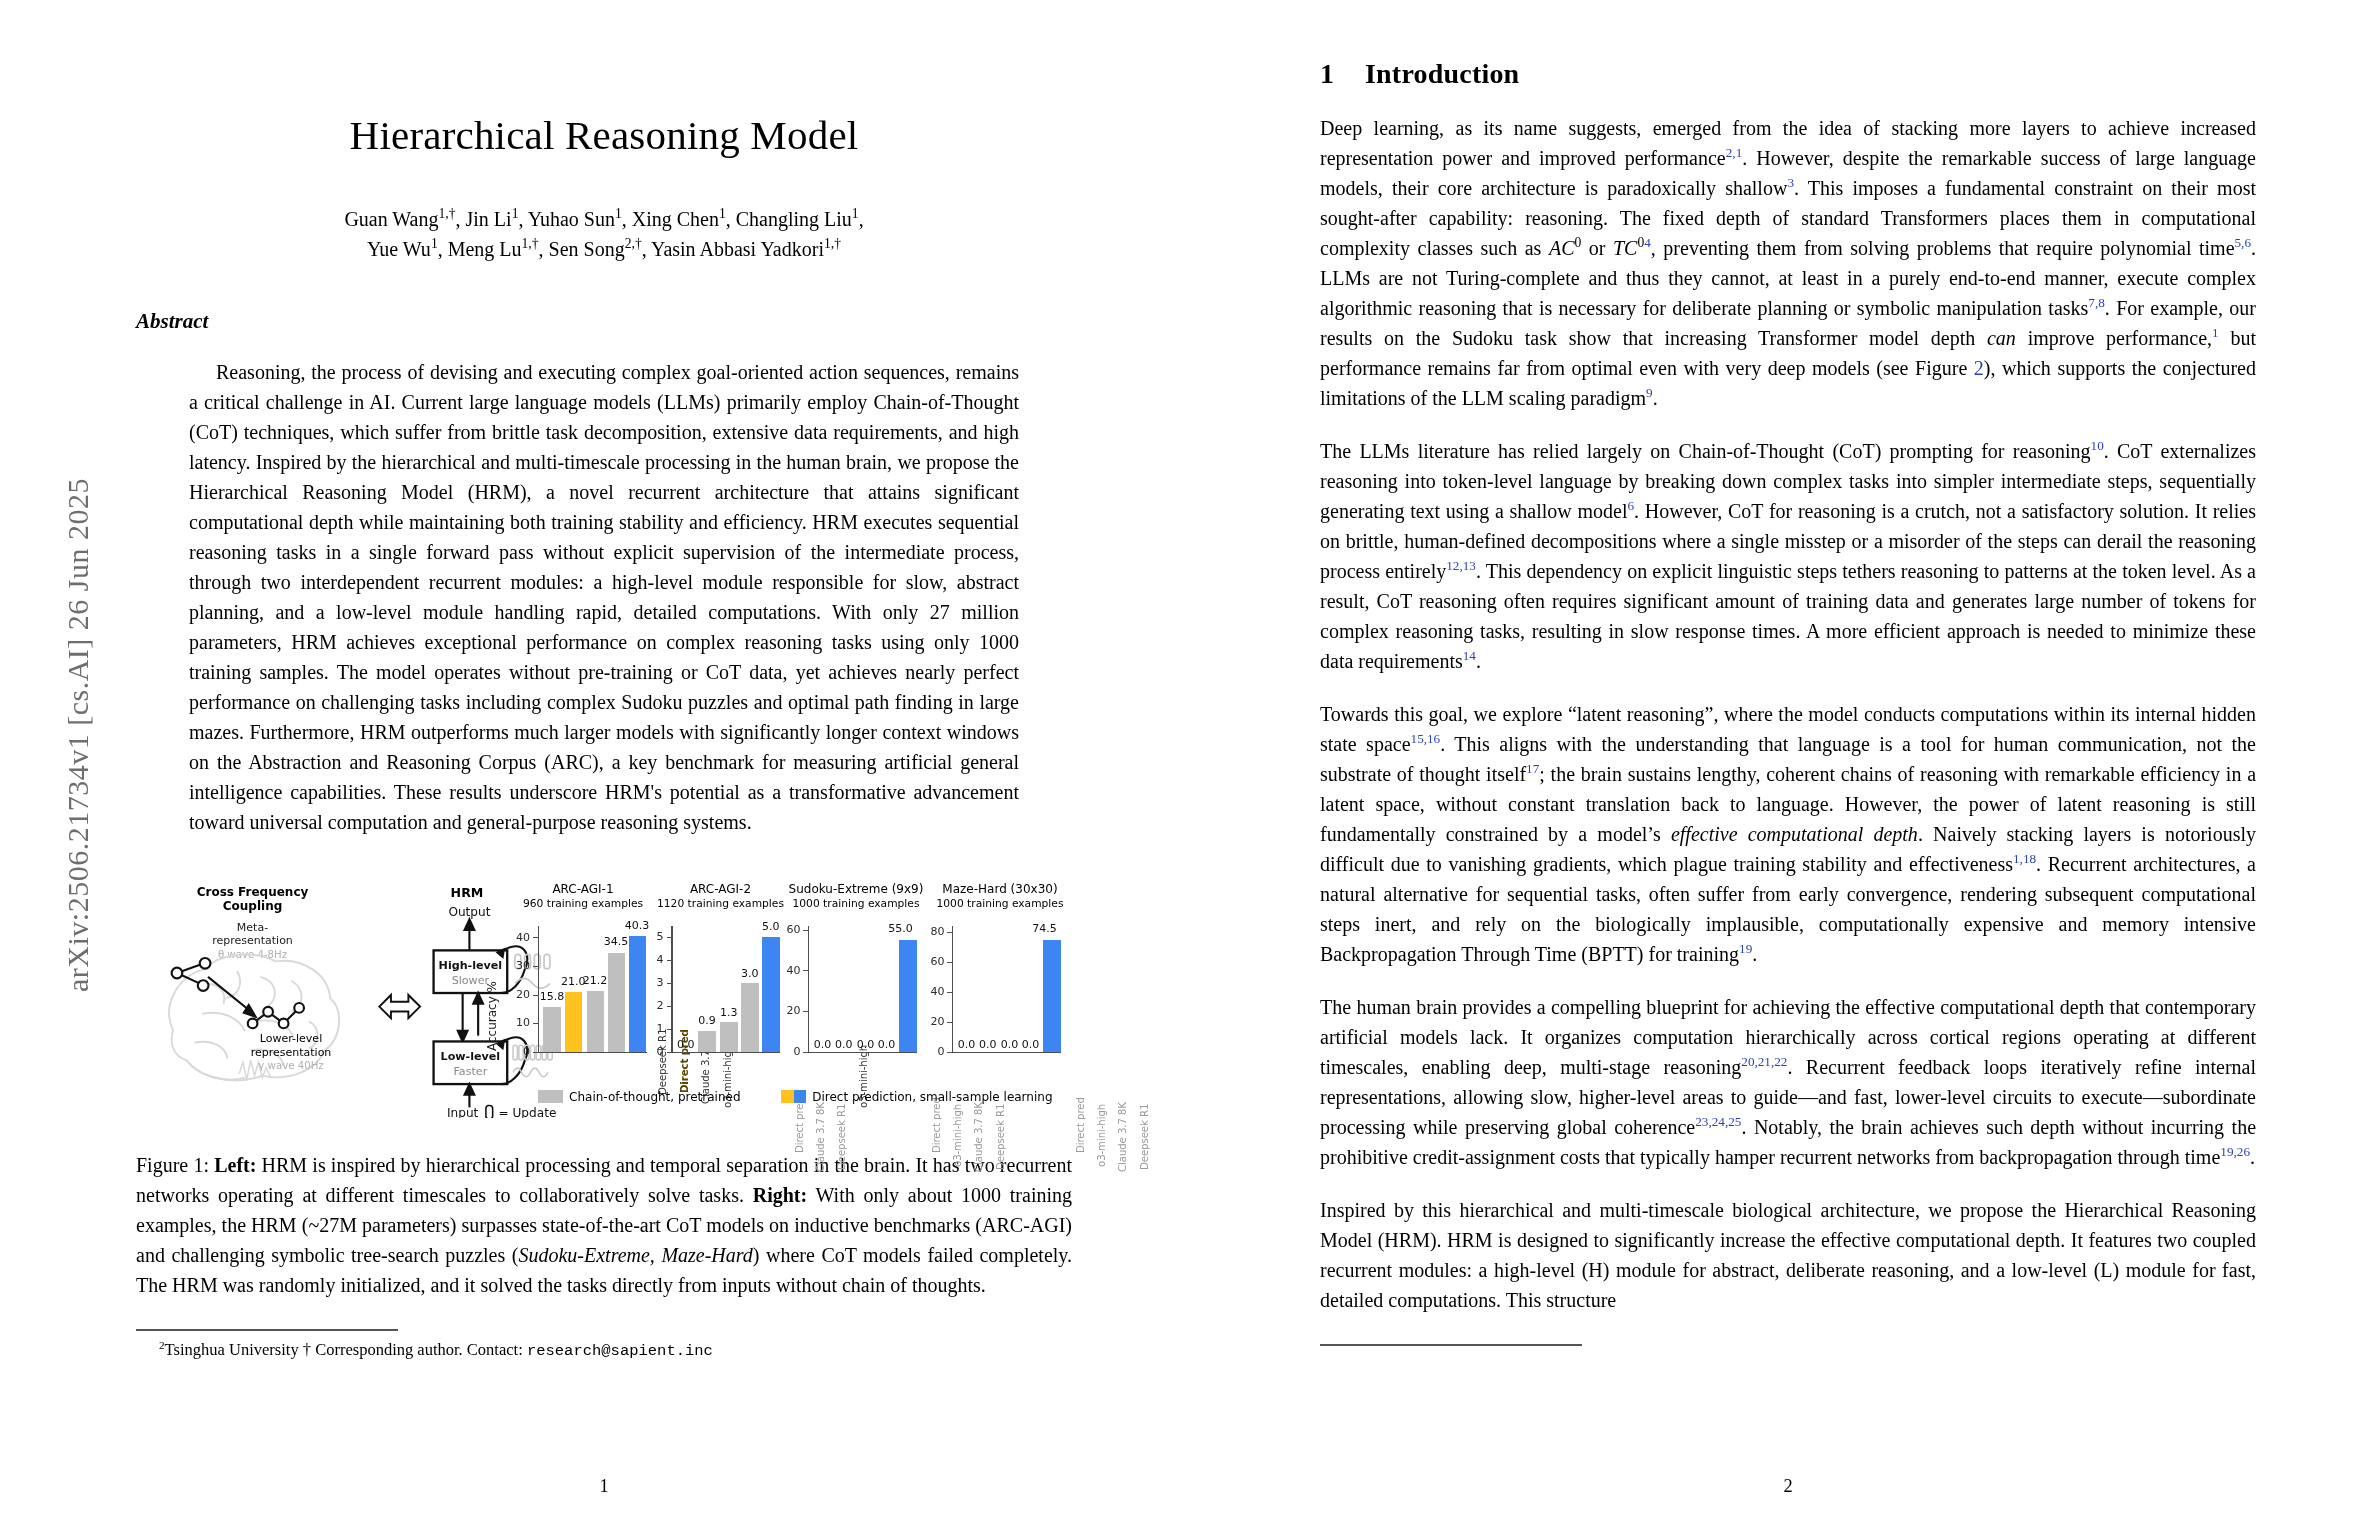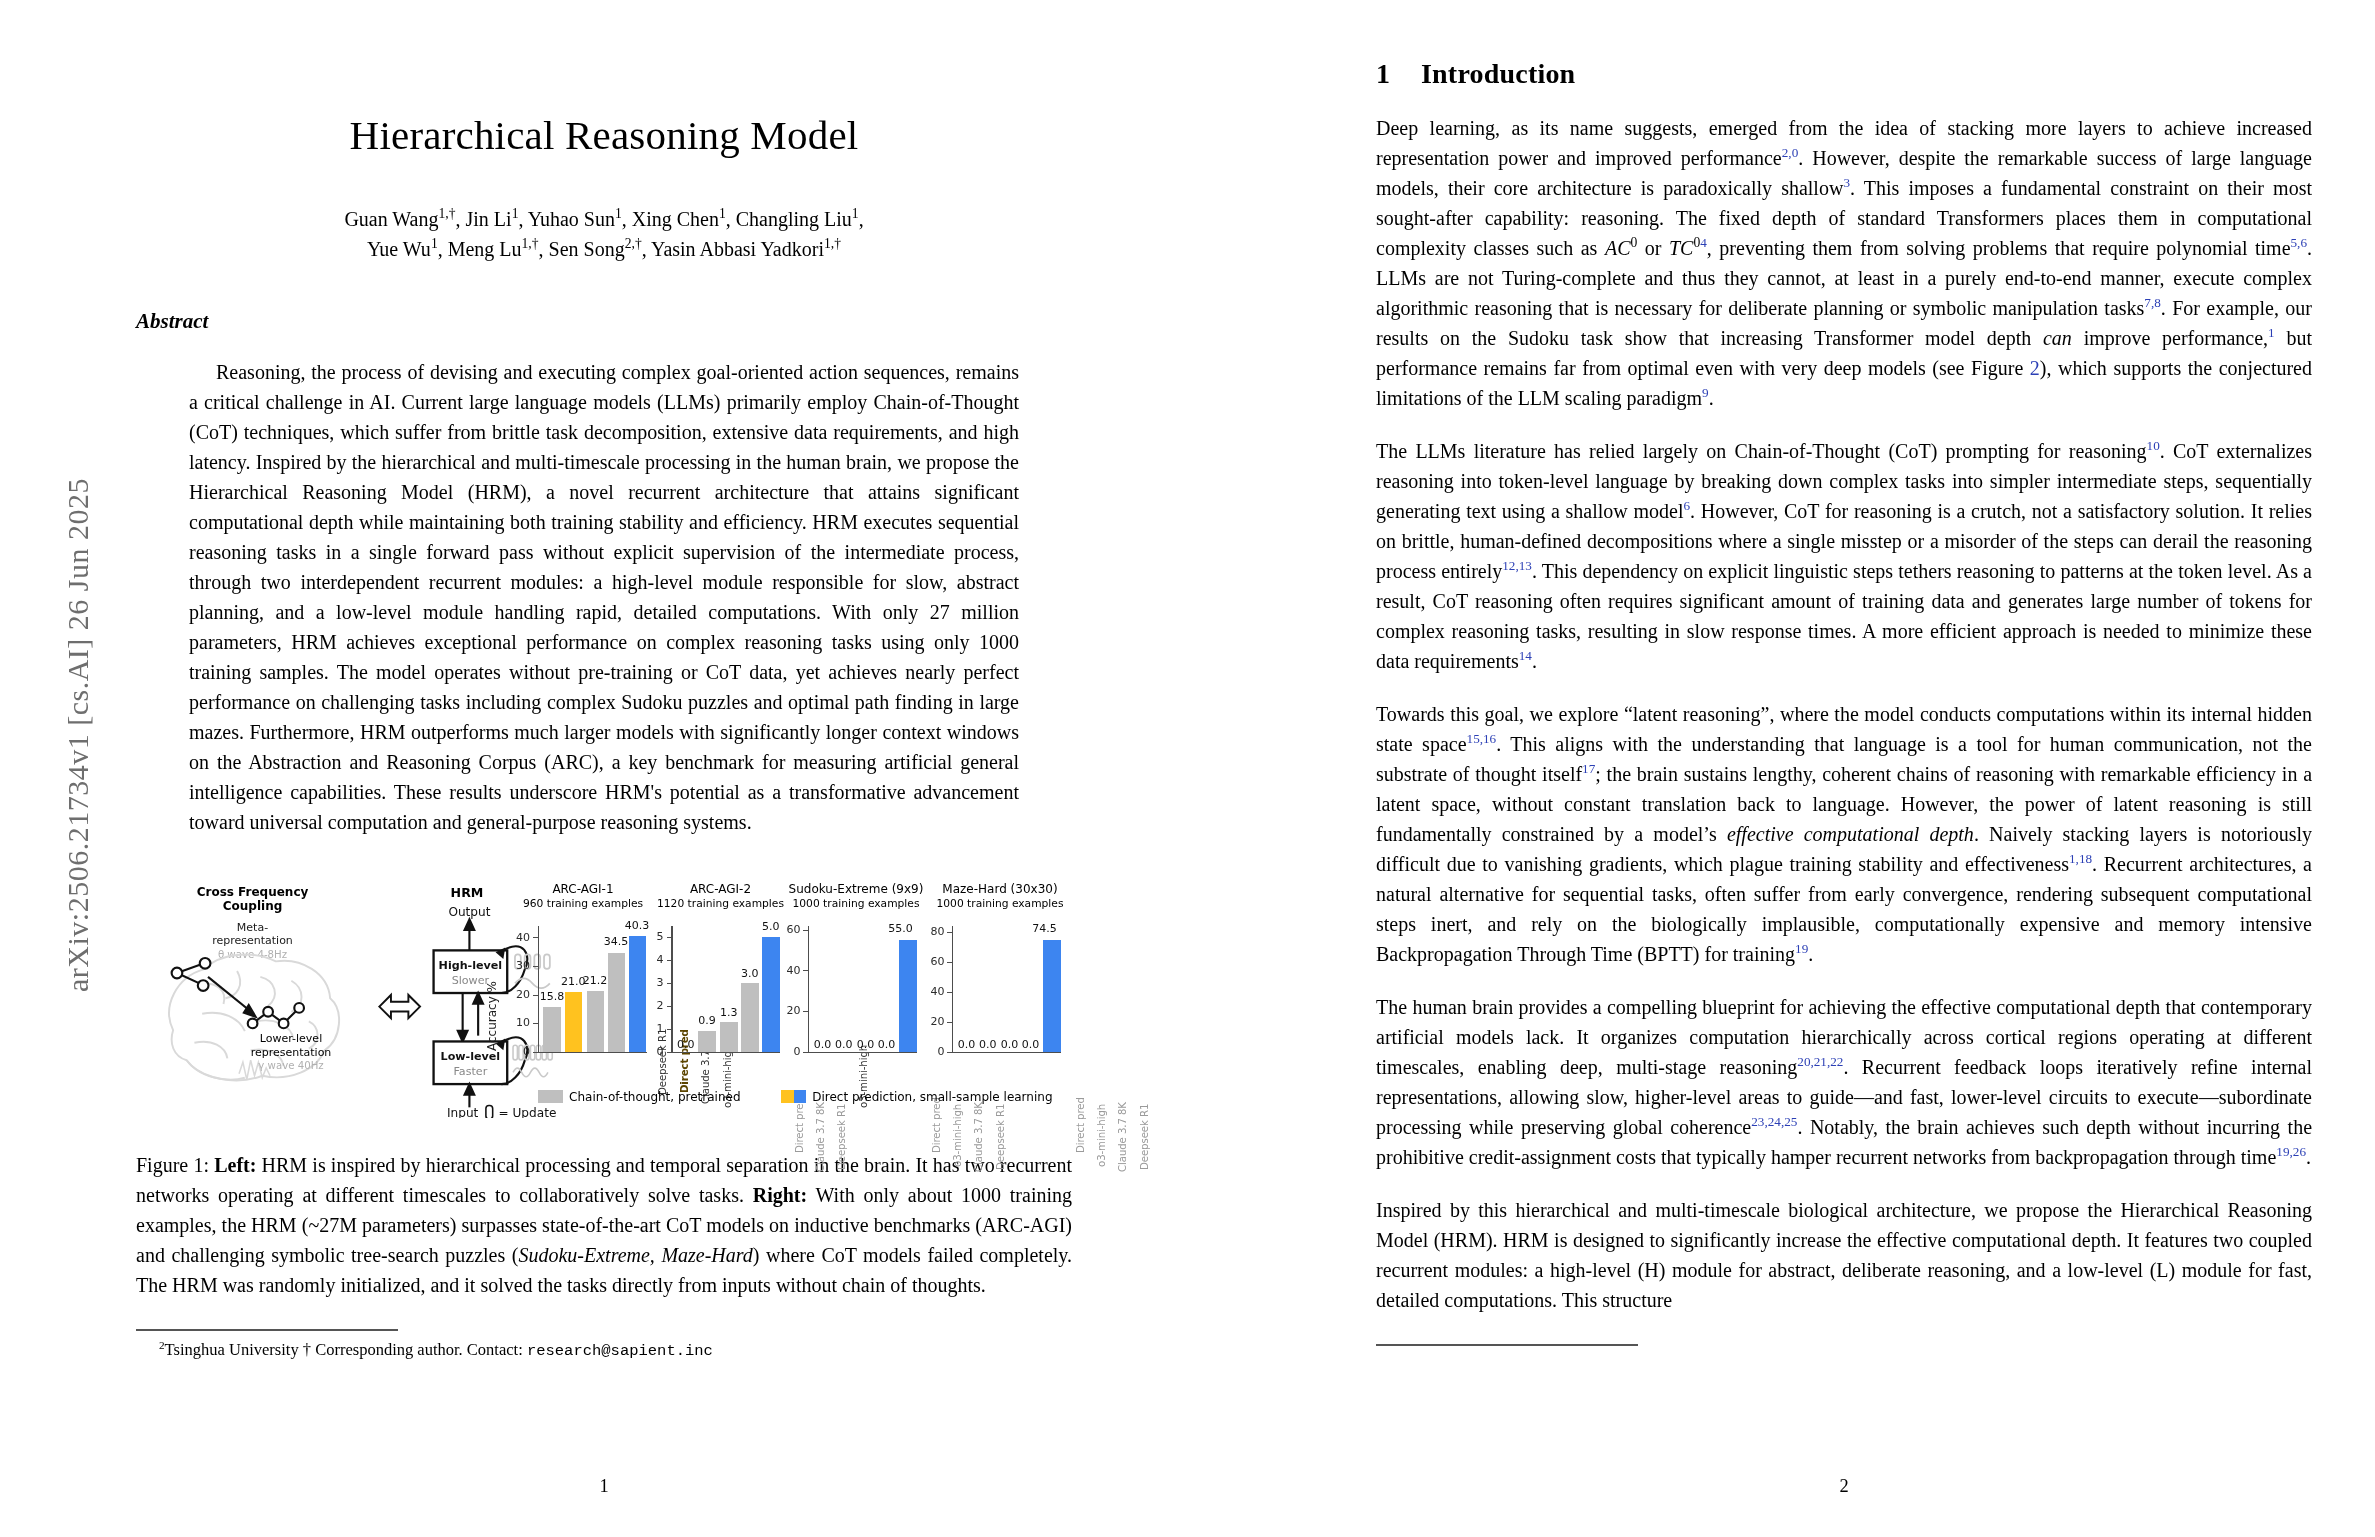--- a/index.html
+++ b/index.html
@@ -34,21 +34,21 @@
   }
 
   
   .col-left {
     position: absolute;
     left: 136px; top: 58px;
     width: 936px; height: 1456px;
   }
   .col-right {
     position: absolute;
-    left: 1376px; top: 58px;
+    left: 1320px; top: 58px;
     width: 936px; height: 1456px;
   }
 
   .paper-title {
     text-align: center;
     font-size: 41px;
     font-weight: normal;
     margin: 53px 0 0 0;
     letter-spacing: 0.2px;
   }
@@ -592,21 +592,21 @@
 </div>
 
 <div class="col-right">
 
   <h2 class="sec">
     <span class="num">1</span><span>Introduction</span>
   </h2>
 
   <p class="body">
     Deep learning, as its name suggests, emerged from the idea of stacking more layers to achieve
-    increased representation power and improved performance<span class="ref">2,0</span>. However, despite the remarkable
+    increased representation power and improved performance<span class="ref">2,1</span>. However, despite the remarkable
     success of large language models, their core architecture is paradoxically shallow<span class="ref">3</span>. This imposes
     a fundamental constraint on their most sought-after capability: reasoning. The fixed depth of standard Transformers places them in computational complexity classes such as <span class="mi">AC</span><sup>0</sup> or <span class="mi">TC</span><sup>0</sup><span class="ref">4</span>, preventing them from solving problems that require polynomial time<span class="ref">5,6</span>. LLMs are not Turing-complete
     and thus they cannot, at least in a purely end-to-end manner, execute complex algorithmic reasoning that is necessary for deliberate planning or symbolic manipulation tasks<span class="ref">7,8</span>. For example,
     our results on the Sudoku task show that increasing Transformer model depth <em>can</em> improve performance,<span class="ref">1</span> but performance remains far from optimal even with very deep models (see Figure <span class="reflink">2</span>),
     which supports the conjectured limitations of the LLM scaling paradigm<span class="ref">9</span>.
   </p>
 
   <p class="body">
     The LLMs literature has relied largely on Chain-of-Thought (CoT) prompting for reasoning<span class="ref">10</span>.
     CoT externalizes reasoning into token-level language by breaking down complex tasks into simpler intermediate steps, sequentially generating text using a shallow model<span class="ref">6</span>. However, CoT for

